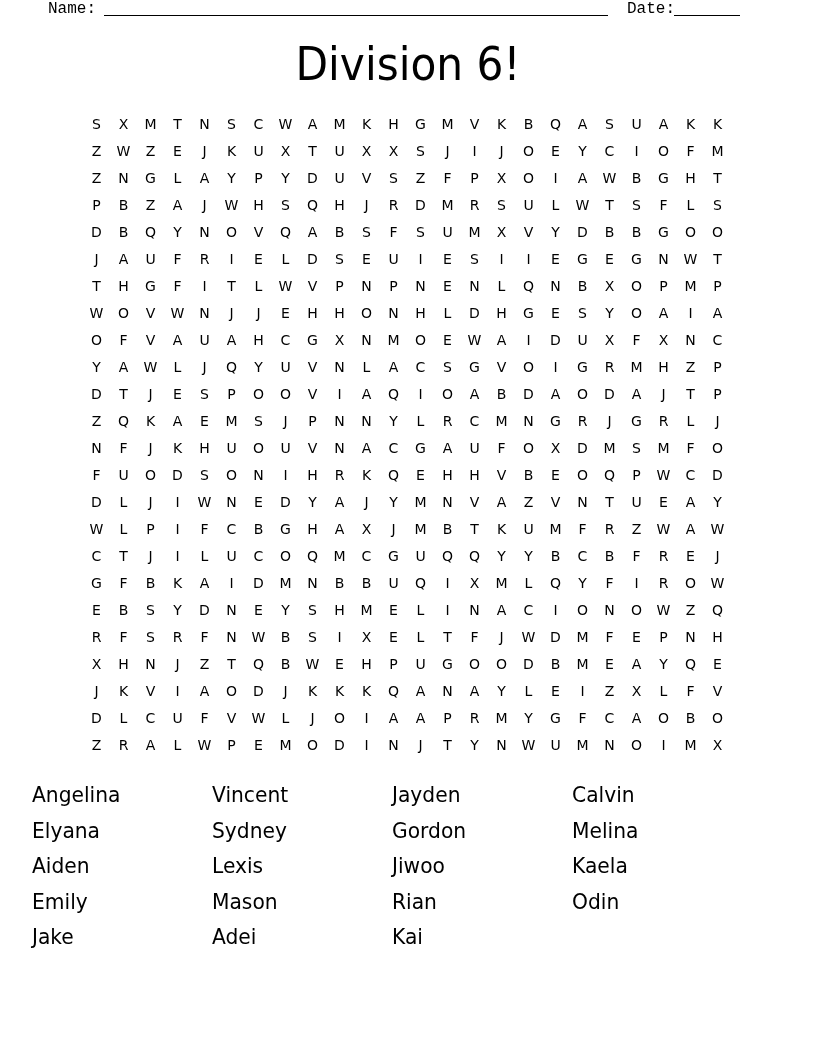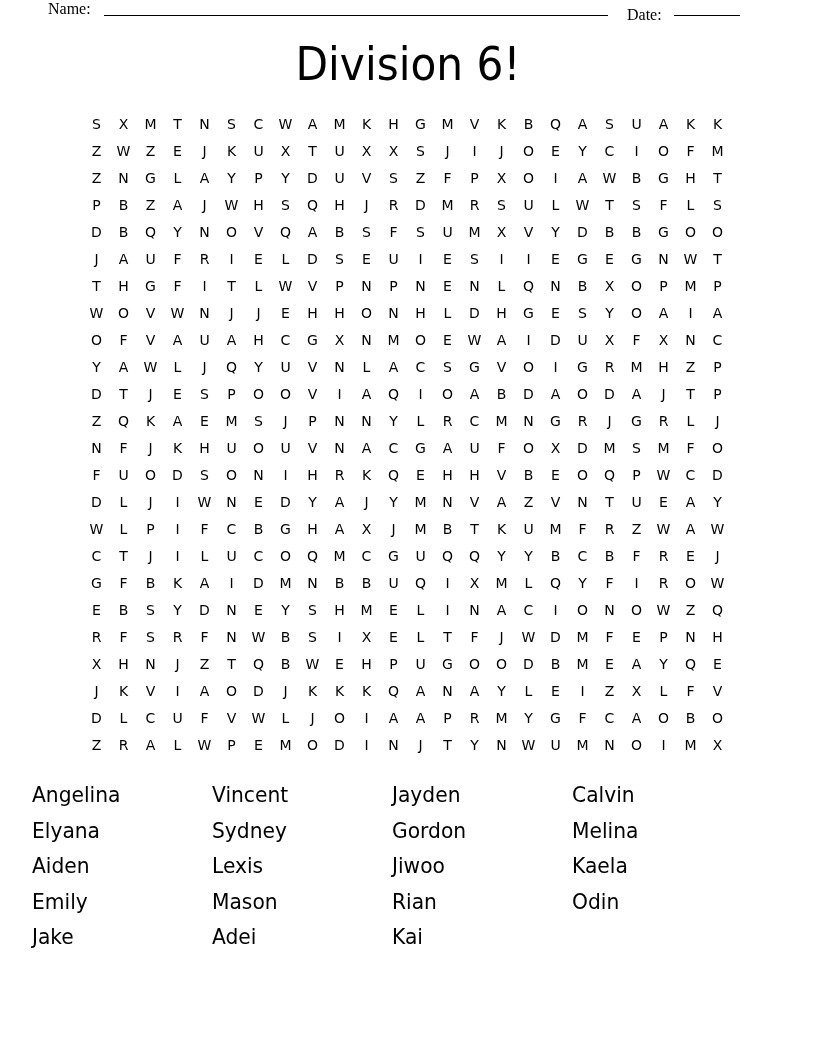--- a/index.html
+++ b/index.html
@@ -1,21 +1,21 @@
 <!DOCTYPE html>
 <html><head>
 <meta charset="utf-8">
 <style>
   html, body { margin:0; padding:0; background:#ffffff; }
   body { width:816px; height:1056px; position:relative; overflow:hidden; color:#000; }
   .name-label { position:absolute; left:48px; top:0; }
   .name-line { position:absolute; left:104px; top:15px; width:504px; border-bottom:1px solid #000; }
-  .date-label { position:absolute; left:627px; top:0;margin-top:6px; }
+  .date-label { position:absolute; left:627px; top:0; }
   .date-line { position:absolute; left:674px; top:15px; width:66px; border-bottom:1px solid #000; }
-  .hdr-text { font-family:Liberation Serif, serif; font-size:16px; line-height:18px; }
+  .hdr-text { font-family:Liberation Mono, monospace; font-size:16px; line-height:18px; }
   .title { position:absolute; top:36px; left:0; width:816px; text-align:center; font-family:"DejaVu Sans", sans-serif; font-size:46px; line-height:56px; letter-spacing:0px; transform:scaleX(0.92); }
   .grid { position:absolute; left:83px; top:113px; }
   .row { display:flex; height:27px; }
   .cell { width:27px; height:27px; line-height:23px; text-align:center; font-family:"DejaVu Sans", sans-serif; font-size:14px; }
   .words { position:absolute; left:32px; top:780px; display:grid; grid-template-columns:180px 180px 180px 180px; grid-auto-rows:35.5px; }
   .word { font-family:"DejaVu Sans", sans-serif; font-size:22px; line-height:30px; transform-origin:left center; transform:scaleX(0.92); white-space:nowrap; }
 </style>
 </head>
 <body>
 

